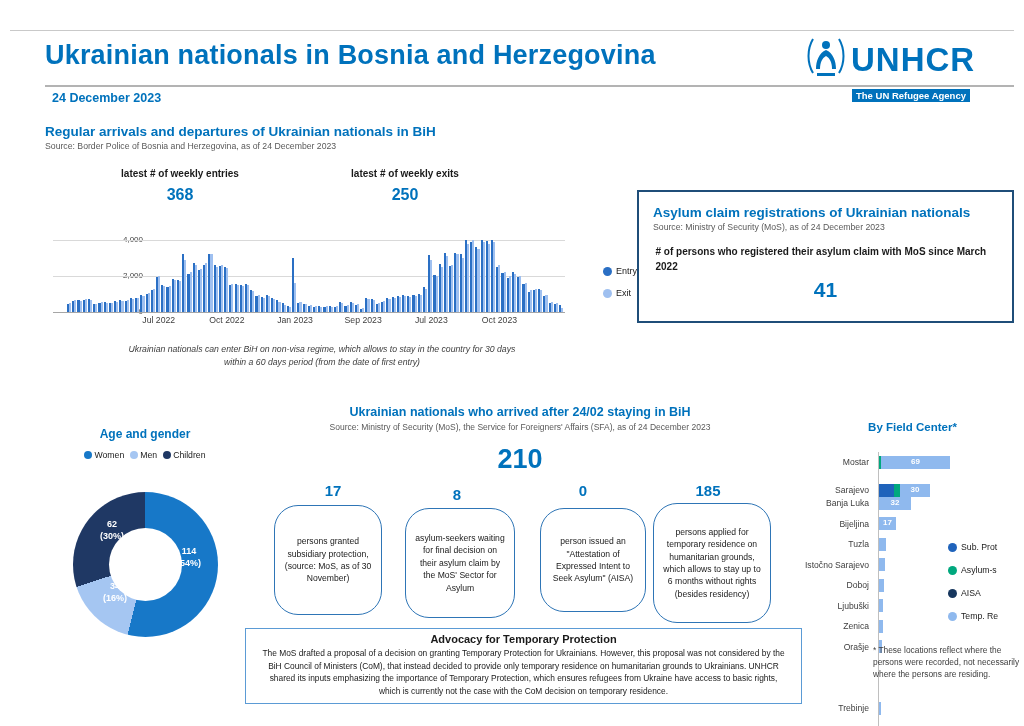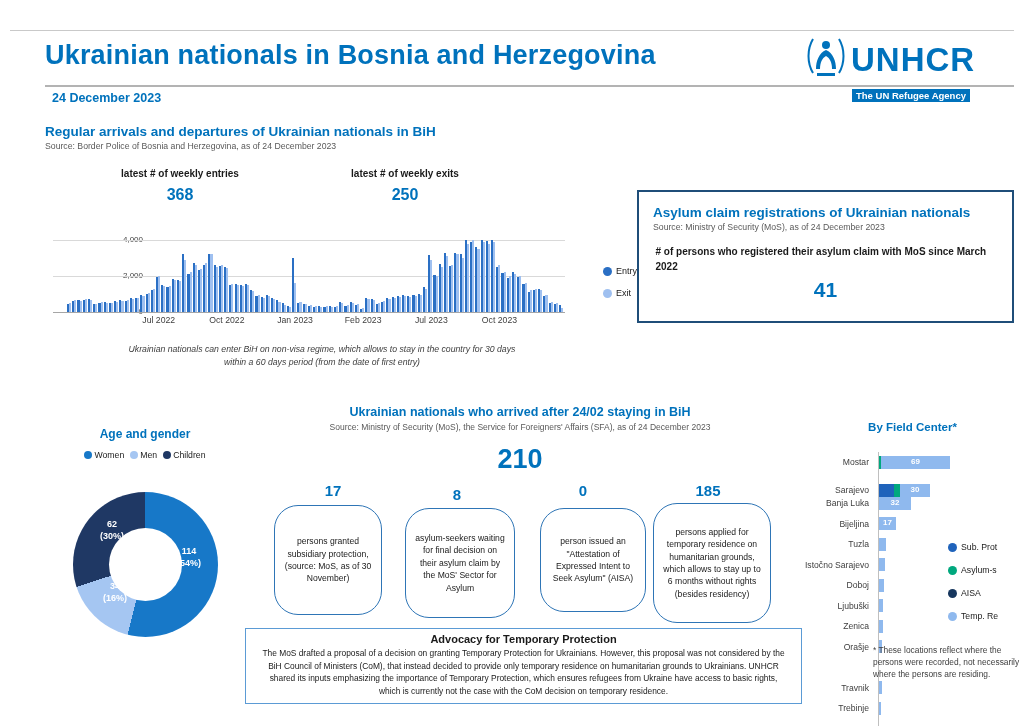--- a/index.html
+++ b/index.html
@@ -504,21 +504,21 @@
           <div class="pair">
             <div class="b-entry" style="height: 6.624px;"></div>
             <div class="b-exit" style="height: 4.5px;"></div>
           </div>
         </div>
     </div>
     <div class="wticks" id="weekly-ticks">
         <span class="wtick" style="left: 18.4211%;">Jul 2022</span>
         <span class="wtick" style="left: 32.1053%;">Oct 2022</span>
         <span class="wtick" style="left: 45.7895%;">Jan 2023</span>
-        <span class="wtick" style="left: 59.4737%;">Feb 2023</span>
+        <span class="wtick" style="left: 59.4737%;">Sep 2023</span>
         <span class="wtick" style="left: 73.1579%;">Jul 2023</span>
         <span class="wtick" style="left: 86.8421%;">Oct 2023</span>
       </div>
     <div class="wlegend" id="weekly-legend">
         <div class="leg-item">
           <span class="dot" style="background: rgb(42, 111, 196);"></span>
           <span class="leg-txt">Entry</span>
         </div>
         <div class="leg-item">
           <span class="dot" style="background: rgb(159, 192, 240);"></span>
@@ -678,26 +678,20 @@
         <div class="fc-bars">
           <div class="fc-seg" style="width: 4px; background: rgb(143, 185, 238);"></div>
         </div>
       </div>
       <div class="fc-row" style="top: 184.5px;">
         <div class="fc-lab">Orašje</div>
         <div class="fc-bars">
           <div class="fc-seg" style="width: 3px; background: rgb(143, 185, 238);"></div>
         </div>
       </div>
-      <div class="fc-row" style="top: 225.5px;">
-        <div class="fc-lab">Travnik</div>
-        <div class="fc-bars">
-          <div class="fc-seg" style="width: 3px; background: rgb(143, 185, 238);"></div>
-        </div>
-      </div>
       <div class="fc-row" style="top: 246px;">
         <div class="fc-lab">Trebinje</div>
         <div class="fc-bars">
           <div class="fc-seg" style="width: 2px; background: rgb(143, 185, 238);"></div>
         </div>
       </div>
     </div>
   <div class="fc-note">* These locations reflect where the persons were recorded, not necessarily where the persons are residing.</div>
 
 </div>

